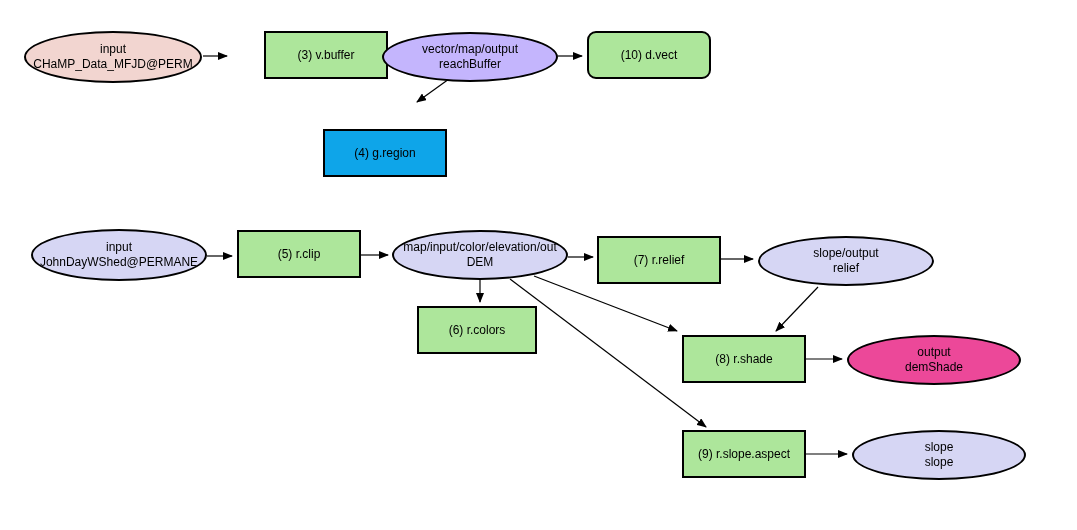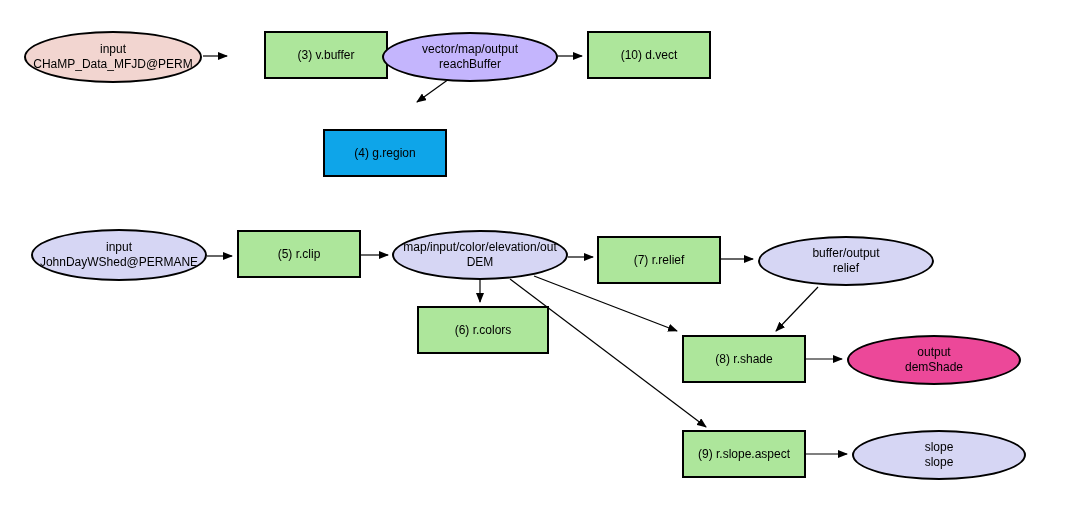--- a/index.html
+++ b/index.html
@@ -52,21 +52,21 @@
 
   <div class="node" style="left: 232px; top: 31px; width: 124px; height: 48px; background-color: rgb(173, 230, 155); margin-left: 32px;">
     <div class="lbl">(3) v.buffer</div>
   </div>
 
   <div class="node ellipse" style="left: 382px; top: 32px; width: 176px; height: 50px; background-color: #c4b5fd;">
     <div class="lbl">vector/map/output</div>
     <div class="lbl">reachBuffer</div>
   </div>
 
-  <div class="node" style="left: 587px; top: 31px; width: 124px; height: 48px; background-color: rgb(173, 230, 155);">
+  <div class="node" style="left: 587px; top: 31px; width: 124px; height: 48px; background-color: rgb(173, 230, 155); border-radius: 9px;">
     <div class="lbl">(10) d.vect</div>
   </div>
 
   <div class="node" style="left: 323px; top: 105px; width: 124px; height: 48px; background-color: #0ea5e9; margin-top: 24px;">
     <div class="lbl">(4) g.region</div>
   </div>
 
   <div class="node ellipse" style="left: 31px; top: 229px; width: 176px; height: 52px; background-color: rgb(214, 214, 244);">
     <div class="lbl">input</div>
     <div class="lbl">JohnDayWShed@PERMANE</div>
@@ -79,25 +79,25 @@
   <div class="node ellipse" style="left: 392px; top: 230px; width: 176px; height: 50px; background-color: rgb(214, 214, 244);">
     <div class="lbl">map/input/color/elevation/out</div>
     <div class="lbl">DEM</div>
   </div>
 
   <div class="node" style="left: 597px; top: 236px; width: 124px; height: 48px; background-color: rgb(173, 230, 155);">
     <div class="lbl">(7) r.relief</div>
   </div>
 
   <div class="node ellipse" style="left: 758px; top: 236px; width: 176px; height: 50px; background-color: rgb(214, 214, 244);">
-    <div class="lbl">buffer/output</div>
+    <div class="lbl">slope/output</div>
     <div class="lbl">relief</div>
   </div>
 
-  <div class="node" style="left: 417px; top: 306px; width: 132px; height: 48px; background-color: rgb(173, 230, 155);">
+  <div class="node" style="left: 417px; top: 306px; width: 120px; height: 48px; background-color: rgb(173, 230, 155);">
     <div class="lbl">(6) r.colors</div>
   </div>
 
   <div class="node" style="left: 682px; top: 335px; width: 124px; height: 48px; background-color: rgb(173, 230, 155);">
     <div class="lbl">(8) r.shade</div>
   </div>
 
   <div class="node ellipse" style="left: 847px; top: 335px; width: 174px; height: 50px; background-color: #ec4899;">
     <div class="lbl">output</div>
     <div class="lbl">demShade</div>

